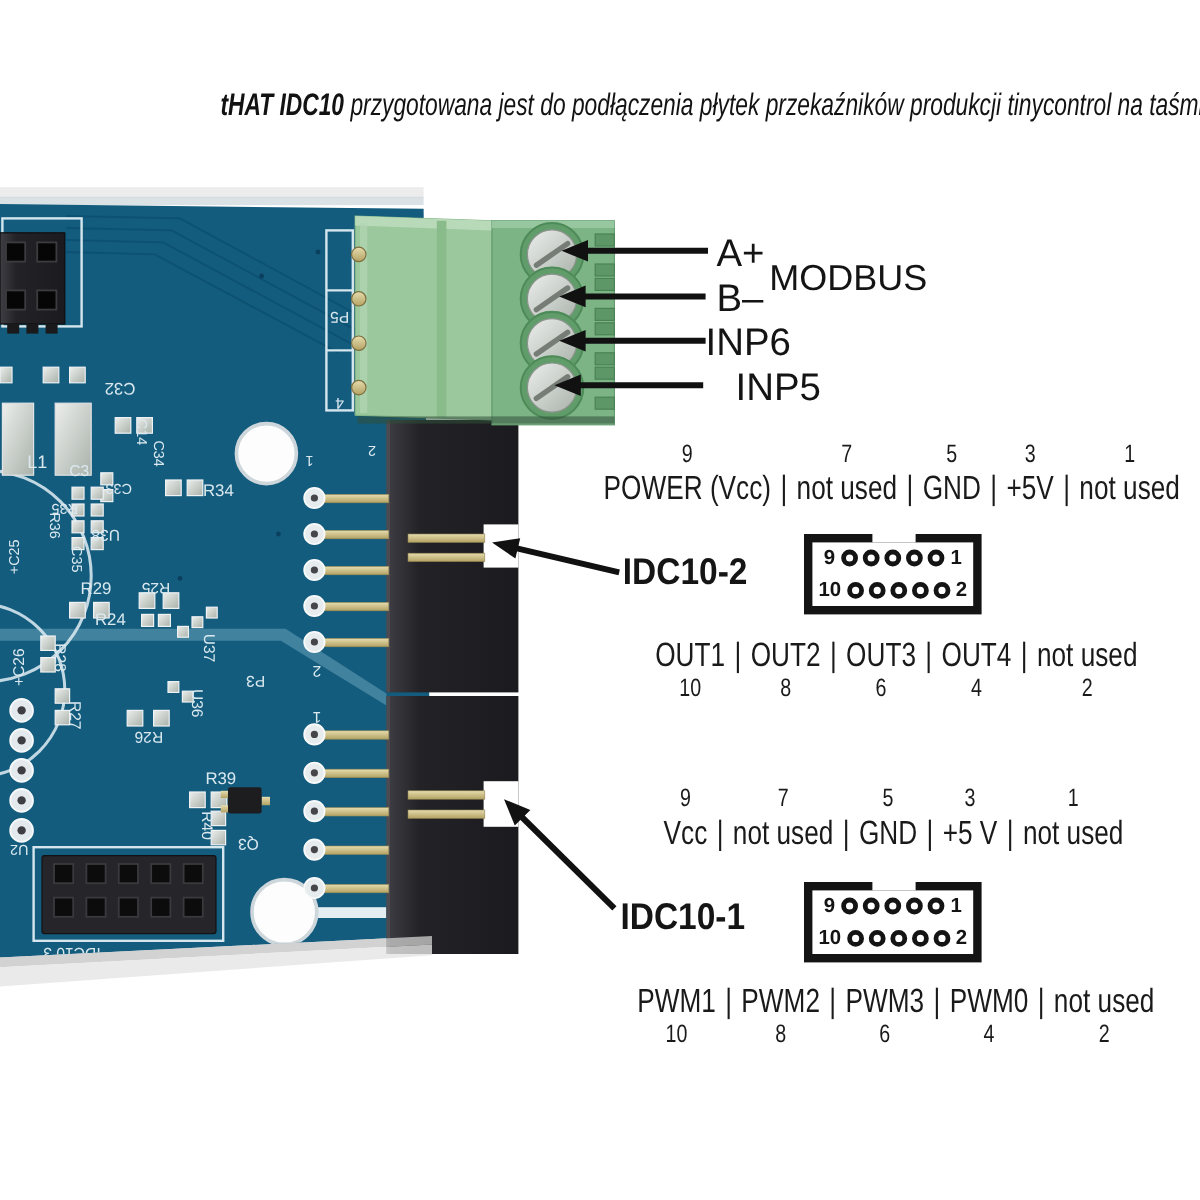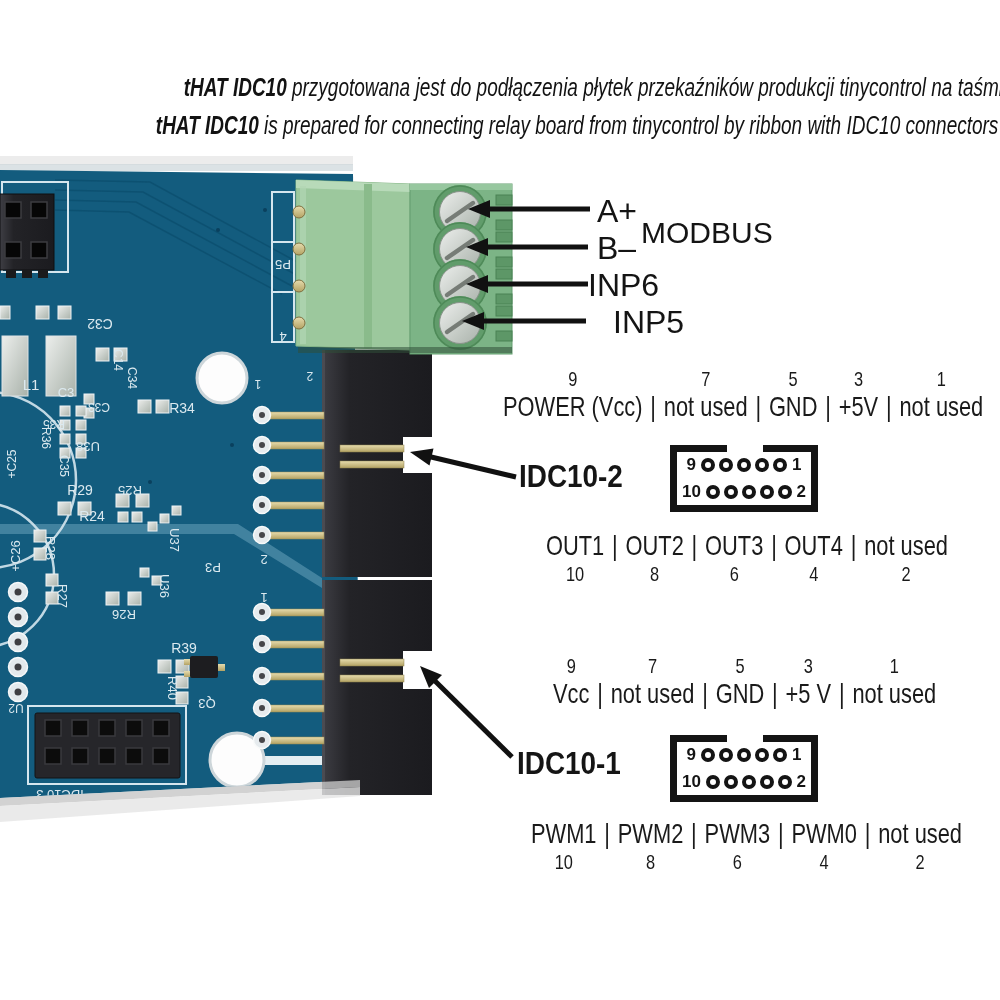--- a/index.html
+++ b/index.html
@@ -36,23 +36,20 @@
   svg text{font-family:"Liberation Sans",sans-serif;}
 </style>
 </head>
 <body>
 
 <div id="canvas">
 
   <div class="hline" style="top:72px;">
     <span class="squeeze"><span class="brand">tHAT IDC10</span><span> przygotowana jest do podłączenia płytek przekaźników produkcji tinycontrol na taśmie ze złączami IDC10</span></span>
   </div>
-  <div class="hline" style="top:110px;">
-    <span class="squeeze"><span class="brand">tHAT IDC10</span><span> is prepared for connecting relay board from tinycontrol by ribbon with IDC10 connectors</span></span>
-  </div>
 
   <svg class="layer" style="top:150px;left:0;" width="515" height="700" viewBox="0 0 515 700">
     <defs>
       <clipPath id="bclip">
           <path d="M0,20 L353,24 L360,630 L0,648 Z"></path>
         </clipPath>
       <linearGradient id="gmetal" x1="0" y1="0" x2="1" y2="1">
         <stop offset="0" stop-color="#eceeec"></stop>
           <stop offset="1" stop-color="#a9b2aa"></stop>
       </linearGradient>

